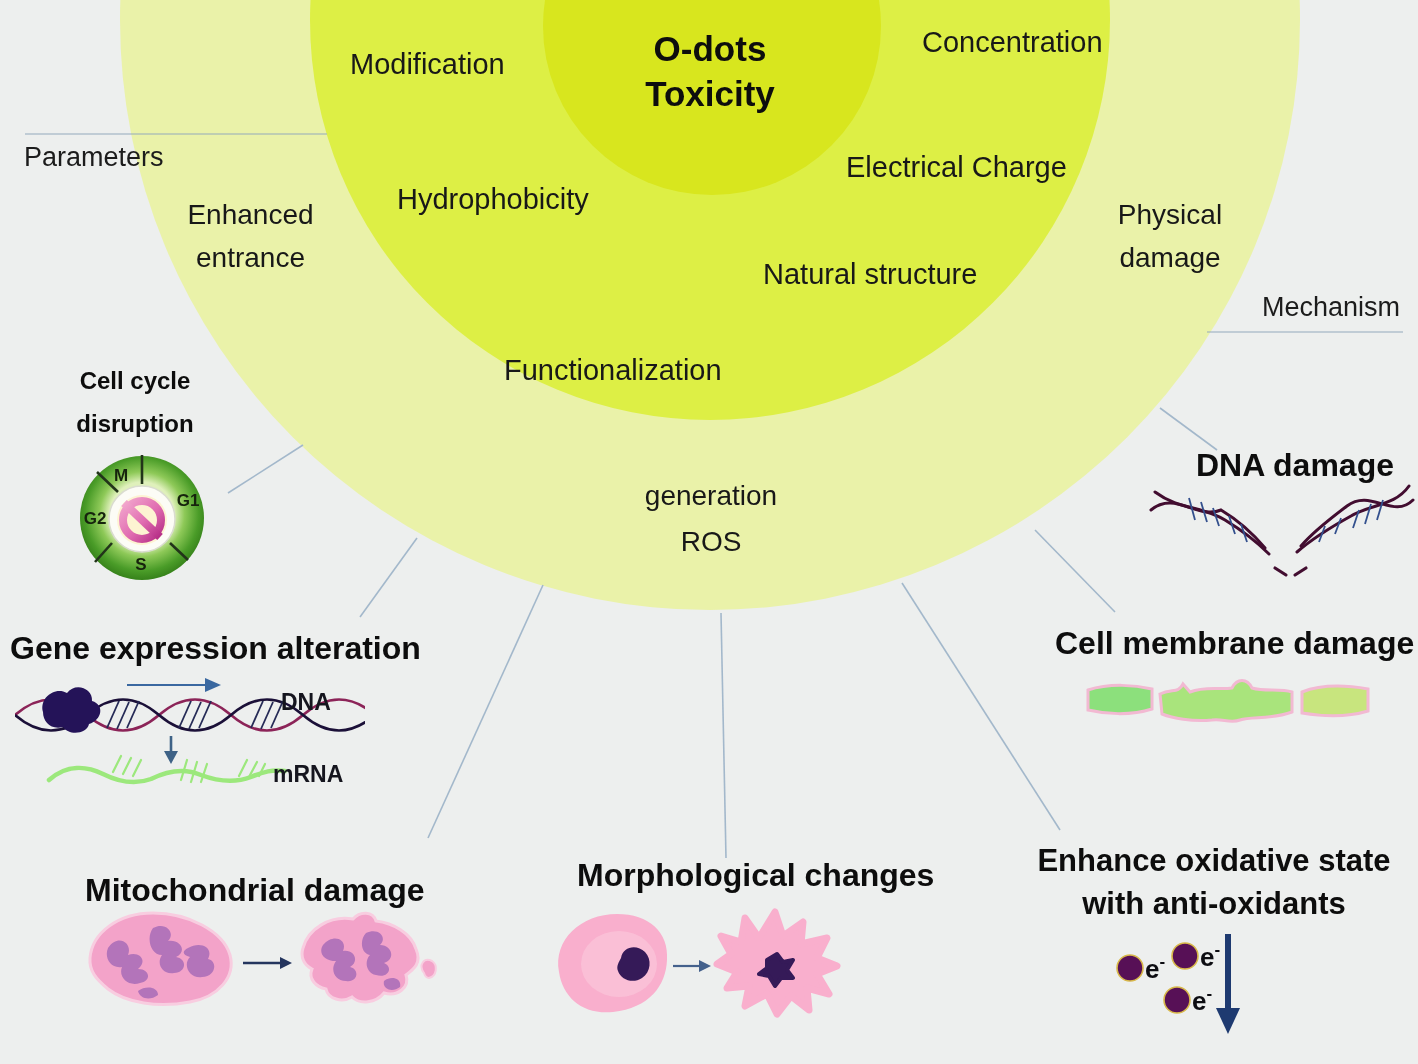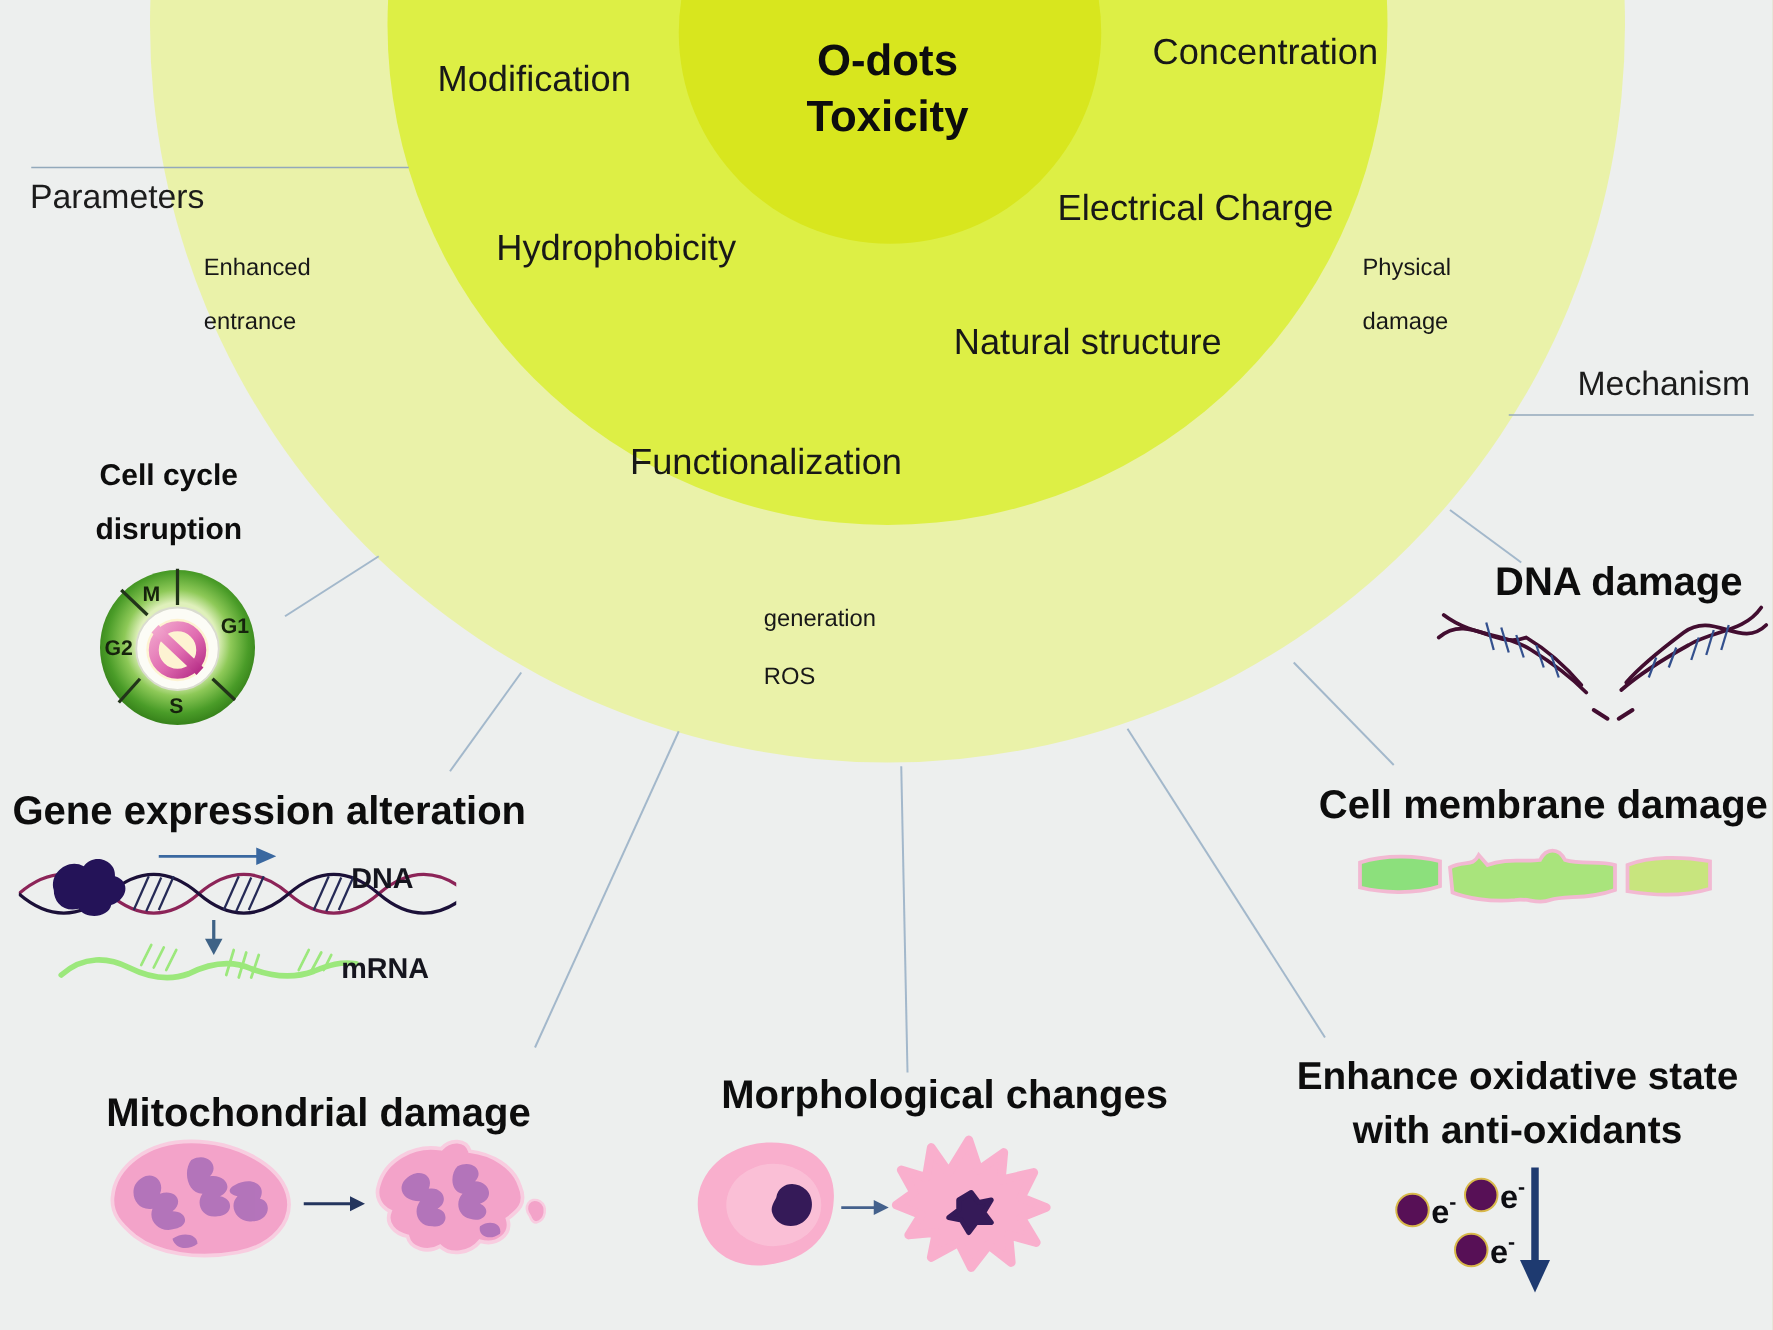--- a/index.html
+++ b/index.html
@@ -9,21 +9,21 @@
   }
   .circle { position:absolute; border-radius:50%; }
   .ring-outer  { left:120px; top:-570px; width:1180px; height:1180px; background:#eaf2a9; }
   .ring-middle { left:310px; top:-380px; width:800px;  height:800px;  background:#ddef45; }
   .ring-inner  { left:543px; top:-143px; width:338px;  height:338px;  background:#d8e61e; }
 
   .overlay { position:absolute; left:0; top:0; width:1418px; height:1064px; pointer-events:none; }
 
   .lbl { position:absolute; white-space:nowrap; }
   .param  { font-size:29px; color:#181818; }
-  .param2 { font-size:19px; color:#181818; line-height:43px; white-space:normal; }
+  .param2 { font-size:28px; color:#181818; text-align:center; line-height:43px; white-space:normal; }
   .mech   { font-weight:bold; font-size:32px; color:#0d0d0d; }
   .mech2  { font-weight:bold; font-size:31px; color:#0d0d0d; text-align:center; line-height:43px; white-space:normal; }
   .title  { left:555px; top:26px; width:310px; text-align:center;
             font-weight:bold; font-size:35px; line-height:45px; color:#0d0d0d; }
   .axis   { font-size:27px; color:#1c1c1c; }
 
   .pos-modification    { left:350px;  top:48px; }
   .pos-concentration   { left:903px;  top:26px;margin-left:19px; }
   .pos-hydrophobicity  { left:397px;  top:183px; }
   .pos-electrical      { left:846px;  top:151px; }

